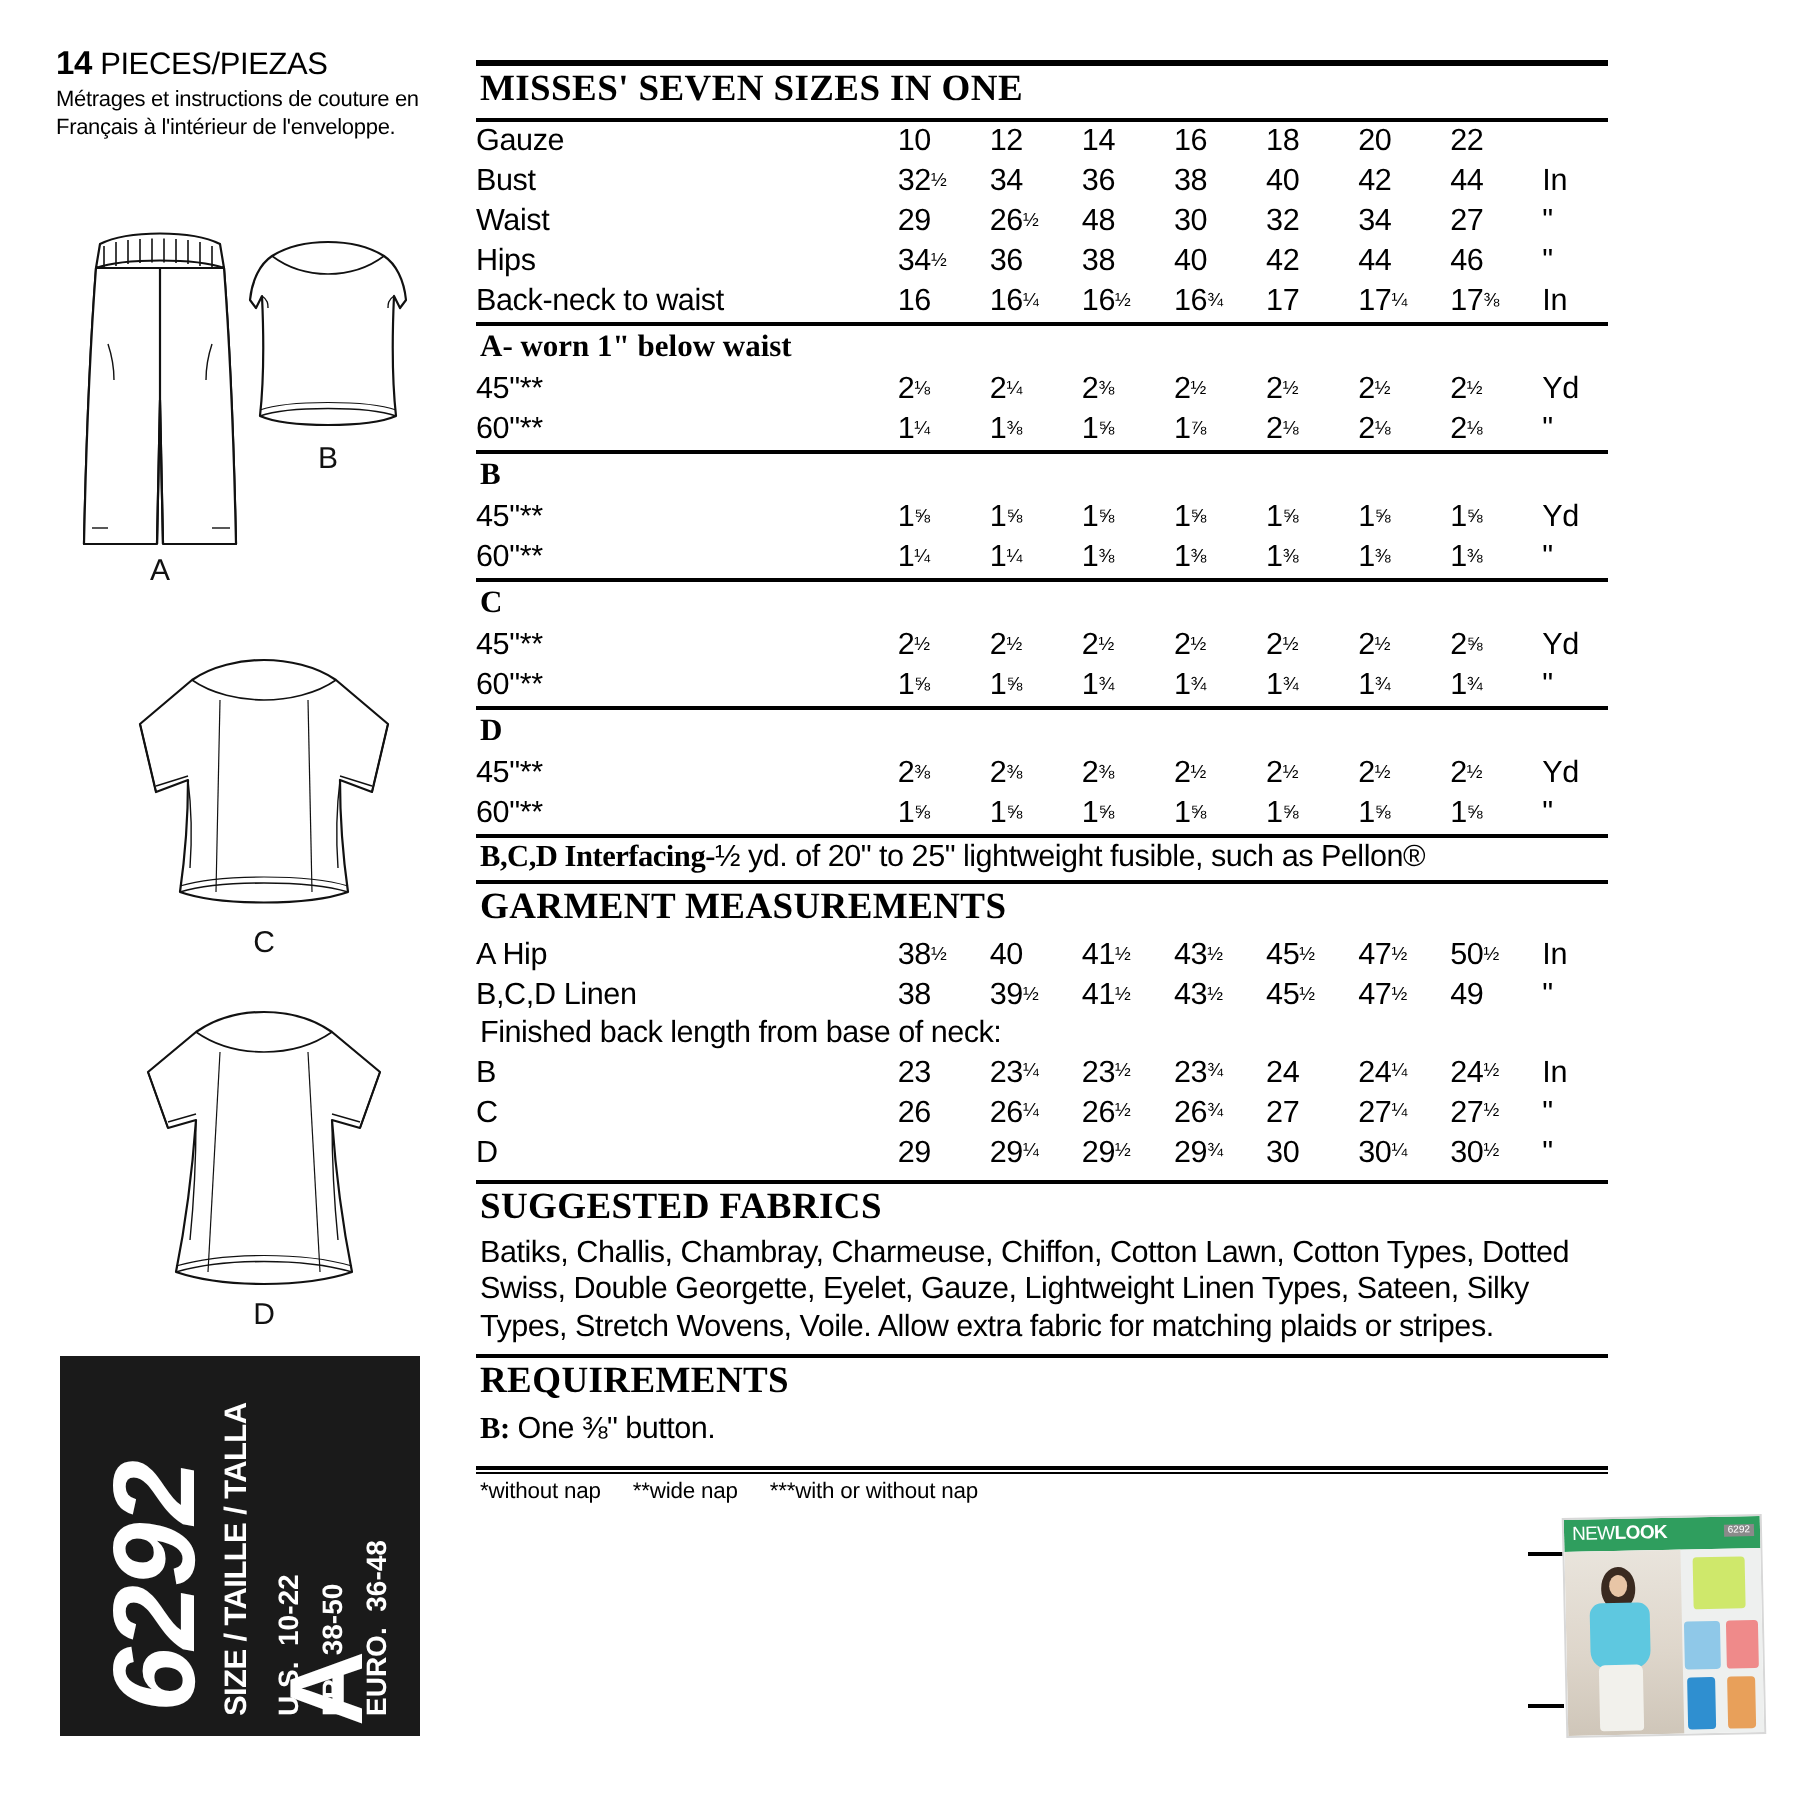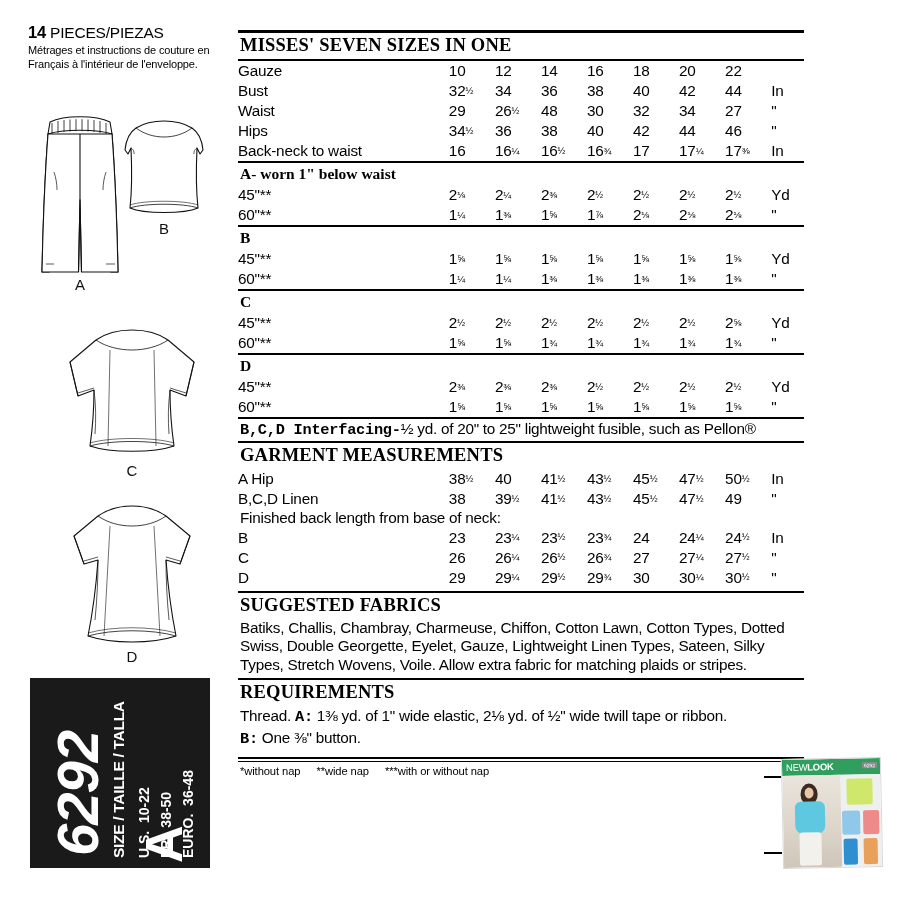--- a/index.html
+++ b/index.html
@@ -145,21 +145,21 @@
     vertical-align: 0.28em;
     letter-spacing: -0.3px;
   }
 
   .para {
     font-size: 15.3px;
     line-height: 1.19;
     letter-spacing: -0.25px;
     padding: 1px 2px 2px 2px;
   }
-  .para b, .bold-inline { font-family: Liberation Mono, monospace; font-weight: bold; }
+  .para b, .bold-inline { font-family: Liberation Serif, serif; font-weight: bold; }
 
   .footnote {
     font-size: 11.2px;
     letter-spacing: -0.1px;
     padding: 3px 0 0 2px;
   }
   .fn-sp { display: inline-block; width: 16px; }
 
   
   #envelope-thumb {
@@ -617,23 +617,20 @@
 
   <div class="rule-med" style="margin-top:3px"></div>
 
   <div class="sec-title">SUGGESTED FABRICS</div>
   <div class="para">Batiks, Challis, Chambray, Charmeuse, Chiffon, Cotton Lawn, Cotton Types, Dotted Swiss, Double Georgette, Eyelet, Gauze, Lightweight Linen Types, Sateen, Silky Types, Stretch Wovens, Voile. Allow extra fabric for matching plaids or stripes.</div>
 
   <div class="rule-med" style="margin-top:2px"></div>
 
   <div class="sec-title">REQUIREMENTS</div>
   <div class="para">
-    <span>Thread. </span><span class="bold-inline">A:</span><span> 1⅜ yd. of 1" wide elastic, 2⅛ yd. of ½" wide twill tape or ribbon.</span>
-  </div>
-  <div class="para">
     <span class="bold-inline">B:</span><span> One ⅜" button.</span>
   </div>
 
   <div class="rule-dbl" style="margin-top:7px"></div>
 
   <div class="footnote">
     <span>*without nap</span><span class="fn-sp"></span><span>**wide nap</span><span class="fn-sp"></span><span>***with or without nap</span>
   </div>
 </div>
 

